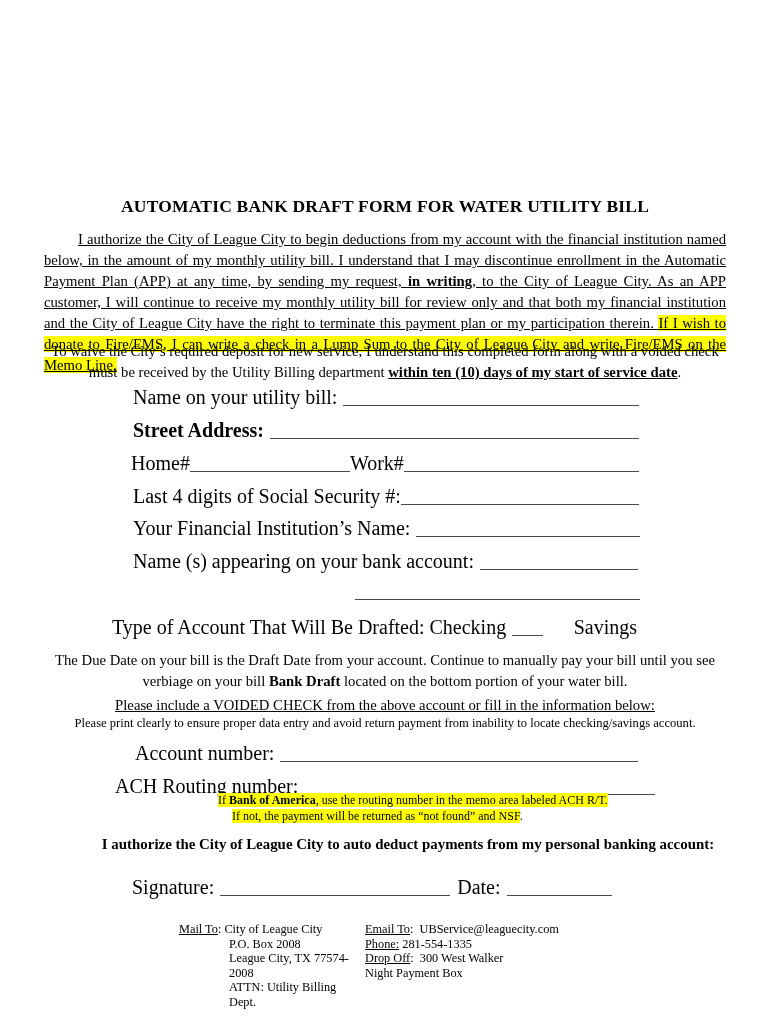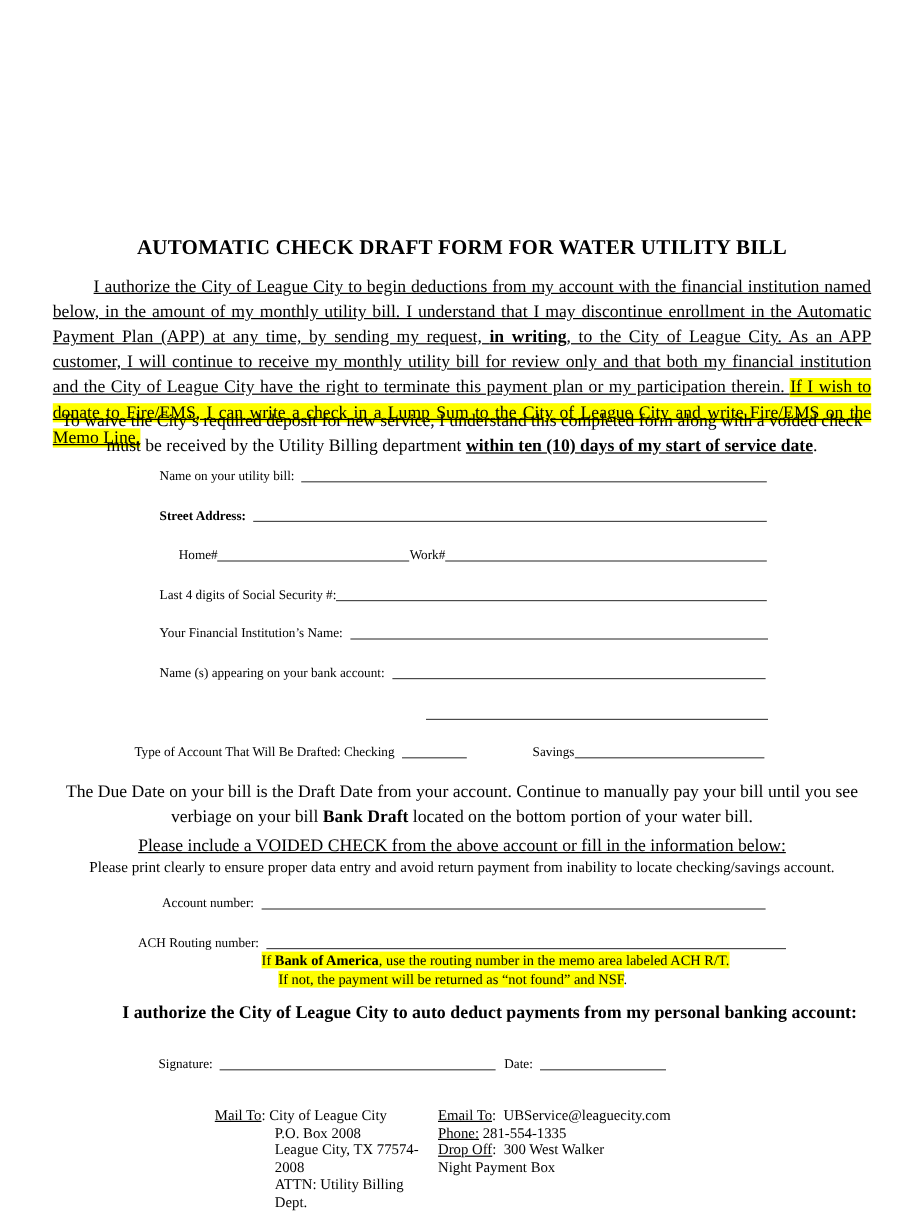--- a/index.html
+++ b/index.html
@@ -30,21 +30,22 @@
   .intro { top:229px; left:44px; right:44px; text-indent:34px; }
   .deposit { top:341px; left:44px; right:44px; }
   mark.hl { background:#ffff00; color:#000; }
   .bold { font-weight:bold; }
   .bold-underline { font-weight:bold; text-decoration:underline; }
   .underlined { text-decoration:underline; }
 
   .field-row {
     position:absolute;
     display:flex;
-    font-size:11px;
+    align-items:flex-end;
+    font-size:20px;
     line-height:19px;
     white-space:nowrap;
   }
   .fill-line {
     border-bottom:1.4px solid #4a4a4a;
     height:14px;
     margin-bottom:1px;
   }
   .fill-line.grow { flex:1; }
   .lbl { margin-right:6px; }
@@ -79,37 +80,37 @@
   .footer .right-col { margin-left:0; }
   .footer .mail-col .indent { padding-left:50px; }
   .logo-wrap { top:44px; left:275px; width:220px; height:130px; }
 </style>
 </head>
 <body>
 
 <div class="page">
 
 
-  <div class="abs title">AUTOMATIC CHECK DRAFT FORM FOR WATER UTILITY BILL</div>
+  <div class="abs title">AUTOMATIC BANK DRAFT FORM FOR WATER UTILITY BILL</div>
 
   <p class="abs para justified intro"><span>I authorize the City of League City to begin deductions from my account with the financial institution named below, in the amount of my monthly utility bill.  I understand that I may discontinue enrollment in the Automatic Payment Plan (APP) at any time, by sending my request, </span><span class="bold">in writing</span><span>, to the City of League City.  As an APP customer, I will continue to receive my monthly utility bill for review only and that both my financial institution and the City of League City have the right to terminate this payment plan or my participation therein.  </span><mark class="hl">If I wish to donate to Fire/EMS, I can write a check in a Lump Sum to the City of League City and write Fire/EMS on the Memo Line.</mark></p>
 
   <p class="abs para centered deposit"><span>To waive the City’s required deposit for new service, I understand this completed form along with a voided check must be received by the Utility Billing department </span><span class="bold-underline">within ten (10) days of my start of service date</span><span>.</span></p>
 
   <div class="field-row" style="top:388px; left:133px; right:131px;">
     <span class="lbl">Name on your utility bill:</span>
     <span class="fill-line grow"></span>
   </div>
 
   <div class="field-row" style="top:421px; left:133px; right:131px;font-weight:bold;">
     <span class="lbl">Street Address:</span>
     <span class="fill-line grow"></span>
   </div>
 
-  <div class="field-row" style="top:454px; left:149px; right:131px;">
+  <div class="field-row" style="top:454px; left:131px; right:131px;">
     <span class="lbl tight">Home#</span>
     <span class="fill-line" style="width:160px;"></span>
     <span class="lbl tight">Work#</span>
     <span class="fill-line grow"></span>
   </div>
 
   <div class="field-row" style="top:487px; left:133px; right:131px;">
     <span class="lbl tight">Last 4 digits of Social Security #:</span>
     <span class="fill-line grow"></span>
   </div>

